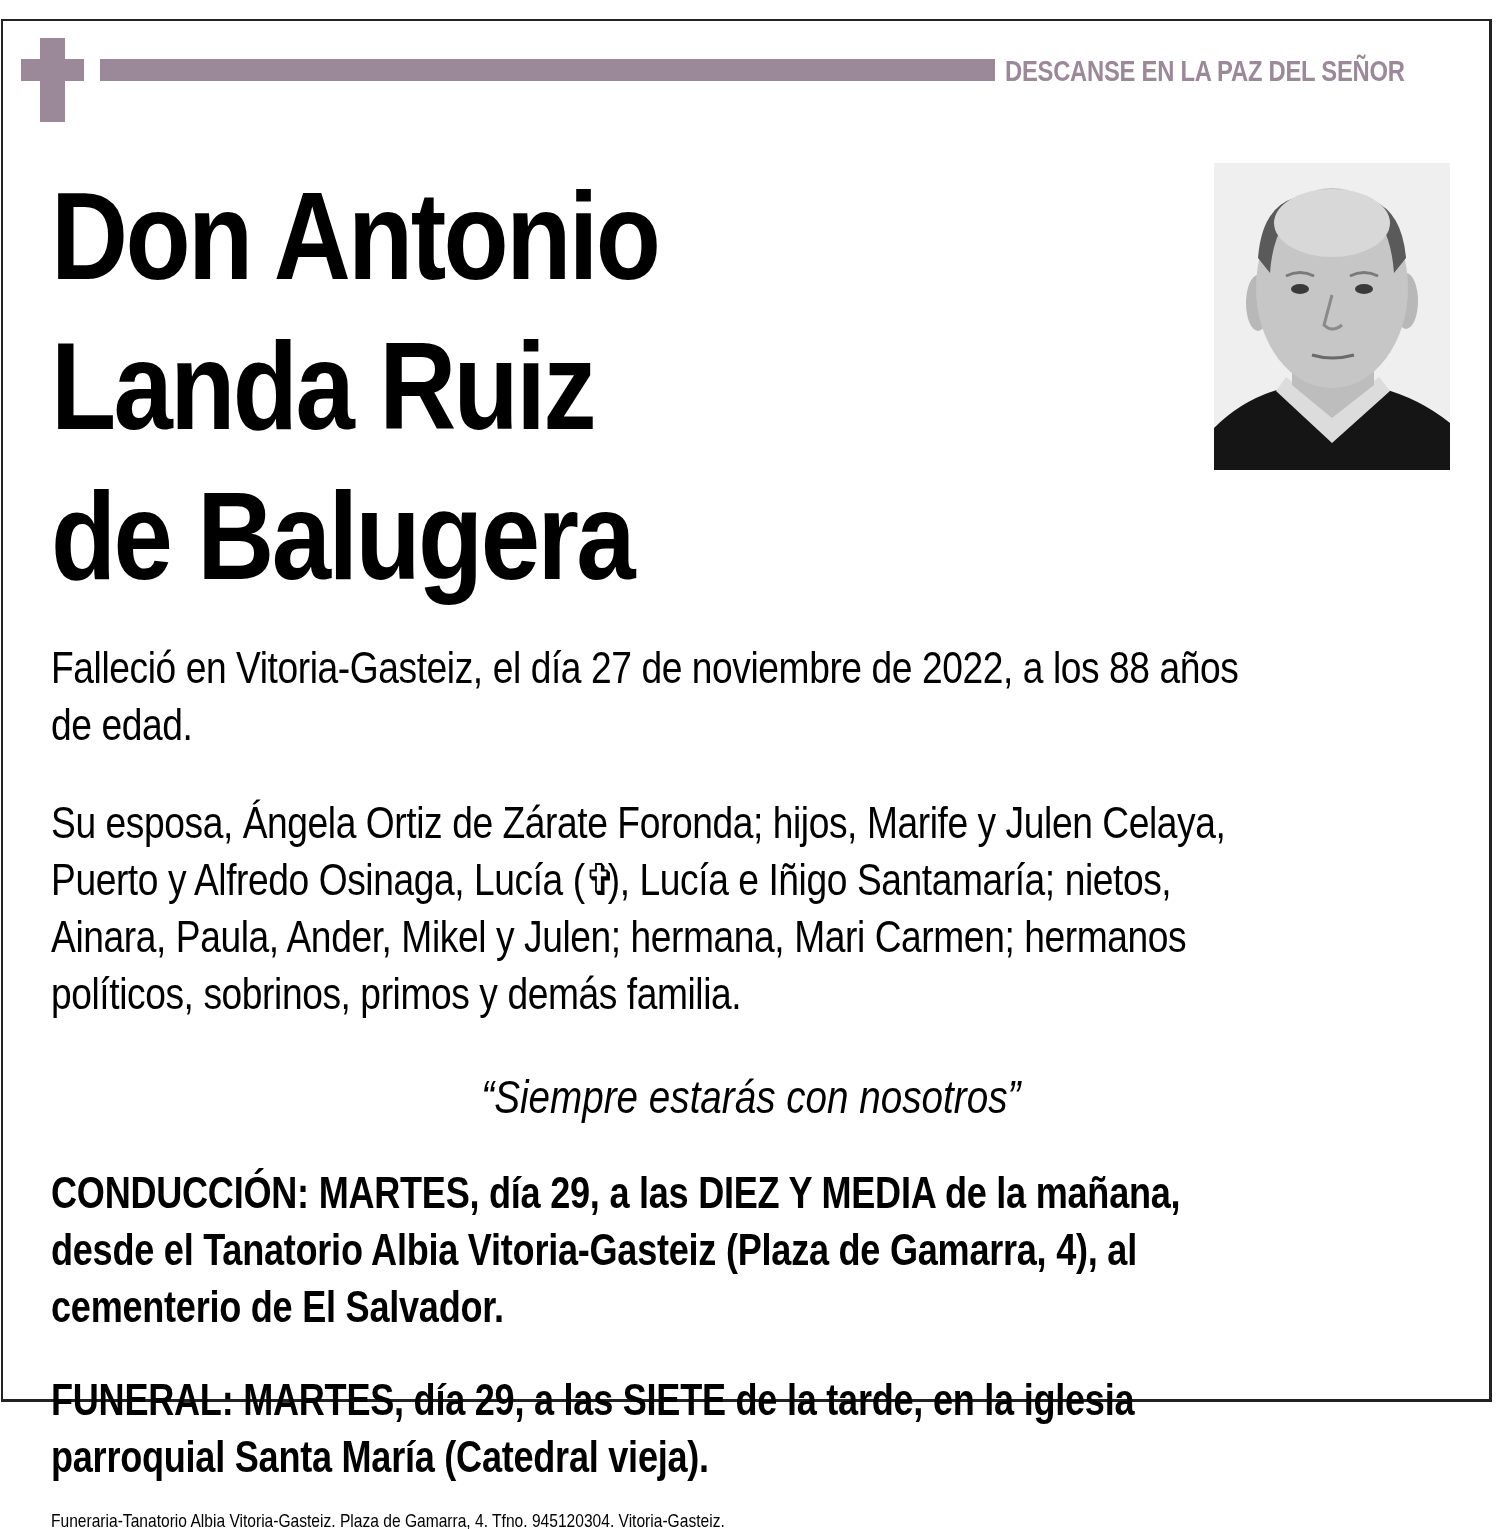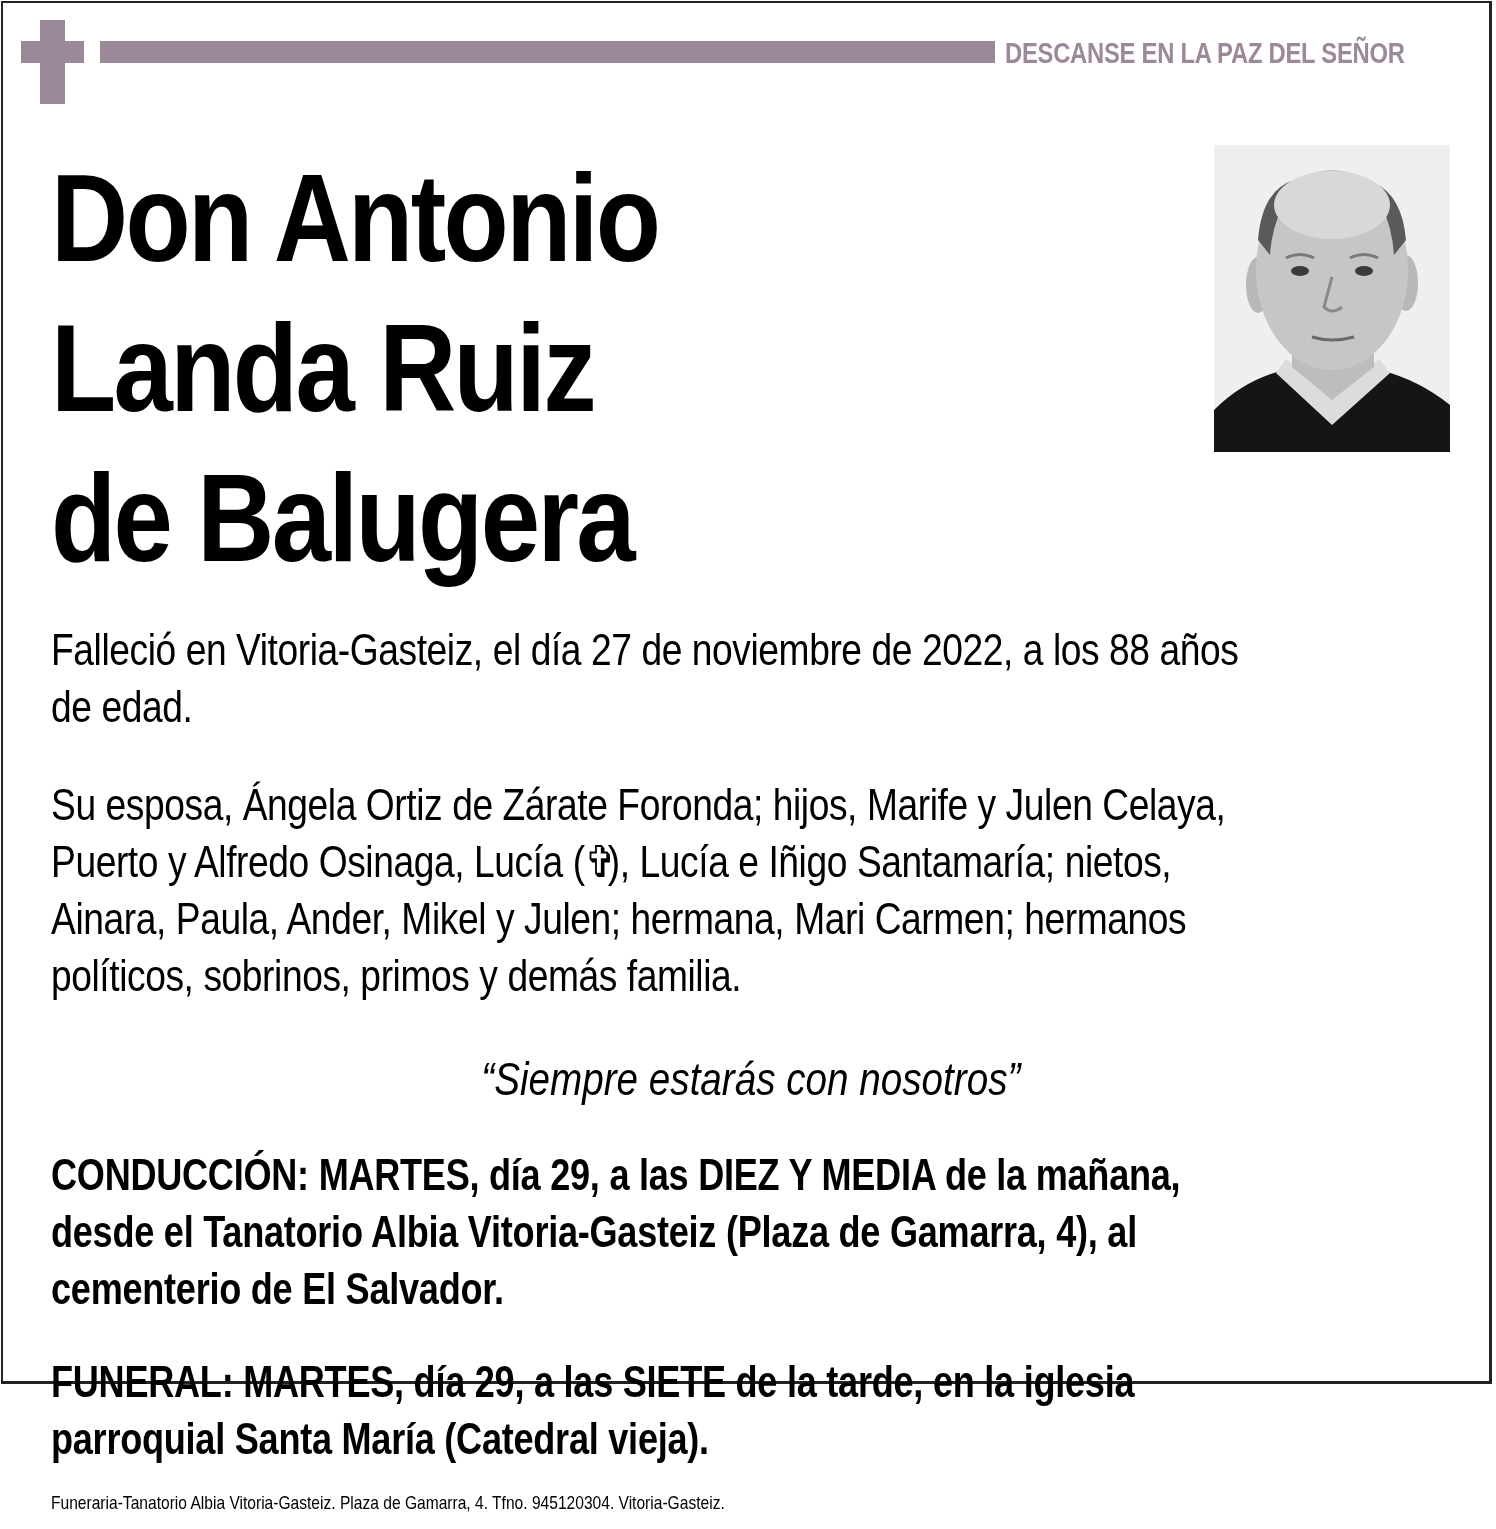--- a/index.html
+++ b/index.html
@@ -1,18 +1,18 @@
 <!DOCTYPE html>
 <html><head>
   <meta charset="utf-8">
   <style>
     html, body { margin: 0; padding: 0; background: #ffffff; }
     body { width: 1496px; height: 1529px; position: relative; overflow: hidden; }
     .frame {
-      position: absolute; left: 1px; top: 1px; width: 1491px; height: 1383px;
+      position: absolute; left: 1px; top: 19px; width: 1491px; height: 1383px;
       border: 2px solid #222; border-right-width: 3px; border-bottom-width: 3px;
       box-sizing: border-box; background: #fff;
     }
     .cross-v { position: absolute; left: 37px; top: 17px; width: 25px; height: 84px; background: #9b8899; }
     .cross-h { position: absolute; left: 18px; top: 38px; width: 63px; height: 22px; background: #9b8899; }
     .top-bar { position: absolute; left: 97px; top: 38px; width: 895px; height: 22px; background: #9b8899; }
     .tagline {
       position: absolute; left: 1002px; top: 30px; width: 470px; height: 40px;
       font-family: "Liberation Sans", sans-serif; font-weight: bold; font-size: 29px;
       color: #9b8899; white-space: nowrap; line-height: 40px;

